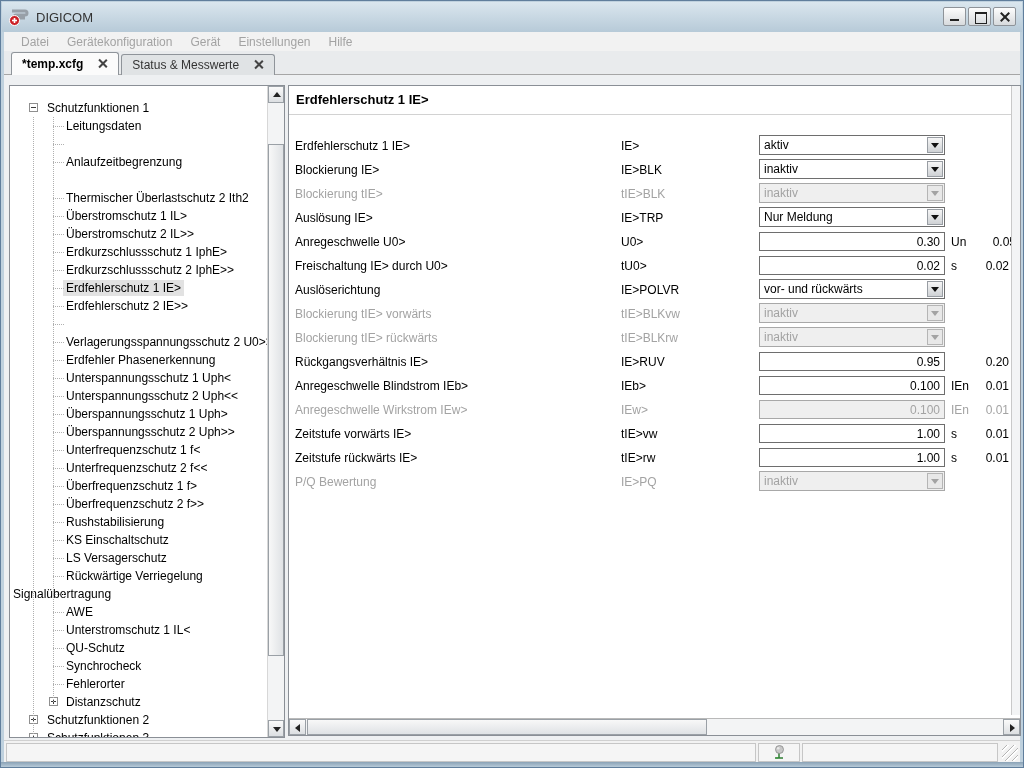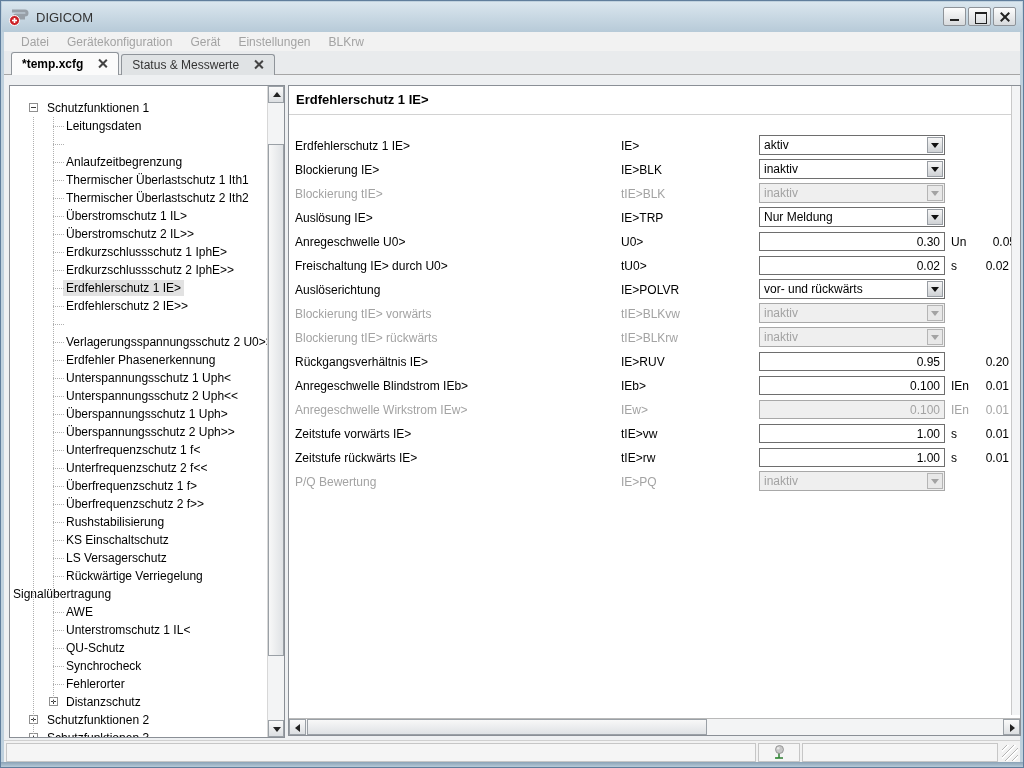--- a/index.html
+++ b/index.html
@@ -139,21 +139,21 @@
       <div class="win-btn glyph-max"></div>
       <div class="win-btn glyph-close"></div>
     </div>
   </div>
 
   <div class="menubar" id="menubar">
       <span class="menu-item">Datei</span>
       <span class="menu-item">Gerätekonfiguration</span>
       <span class="menu-item">Gerät</span>
       <span class="menu-item">Einstellungen</span>
-      <span class="menu-item">BLKrw</span>
+      <span class="menu-item">Hilfe</span>
     </div>
 
   <div class="tabbar" id="tabbar">
       <div class="tab active">
         <span>*temp.xcfg</span>
         <span class="tab-close"></span>
       </div>
       <div class="tab inactive">
         <span>Status &amp; Messwerte</span>
         <span class="tab-close"></span>
@@ -173,24 +173,20 @@
             <span class="tree-stub" style="left: 43px; width: 11px; top: 9px;"></span>
             <span class="tree-label" style="margin-left: 53px;">Leitungsdaten</span>
           </div>
           <div class="tree-row" style="top: 49px; justify-content: flex-end;">
             <span class="tree-stub" style="left: 43px; width: 11px; top: 9px;"></span>
             <span class="tree-label" style="margin-left: 53px;">Asymmetrieschutz</span>
           </div>
           <div class="tree-row" style="top: 67px;">
             <span class="tree-stub" style="left: 43px; width: 11px; top: 9px;"></span>
             <span class="tree-label" style="margin-left: 53px;">Anlaufzeitbegrenzung</span>
-          </div>
-          <div class="tree-row" style="top: 85px;">
-            <span class="tree-stub" style="left: 43px; width: 11px; top: 9px;"></span>
-            <span class="tree-label" style="margin-left: 53px;">Thermischer Überlastschutz 1 Ith1</span>
           </div>
           <div class="tree-row" style="top: 103px;">
             <span class="tree-stub" style="left: 43px; width: 11px; top: 9px;"></span>
             <span class="tree-label" style="margin-left: 53px;">Thermischer Überlastschutz 2 Ith2</span>
           </div>
           <div class="tree-row" style="top: 121px;">
             <span class="tree-stub" style="left: 43px; width: 11px; top: 9px;"></span>
             <span class="tree-label" style="margin-left: 53px;">Überstromschutz 1 IL&gt;</span>
           </div>
           <div class="tree-row" style="top: 139px;">

